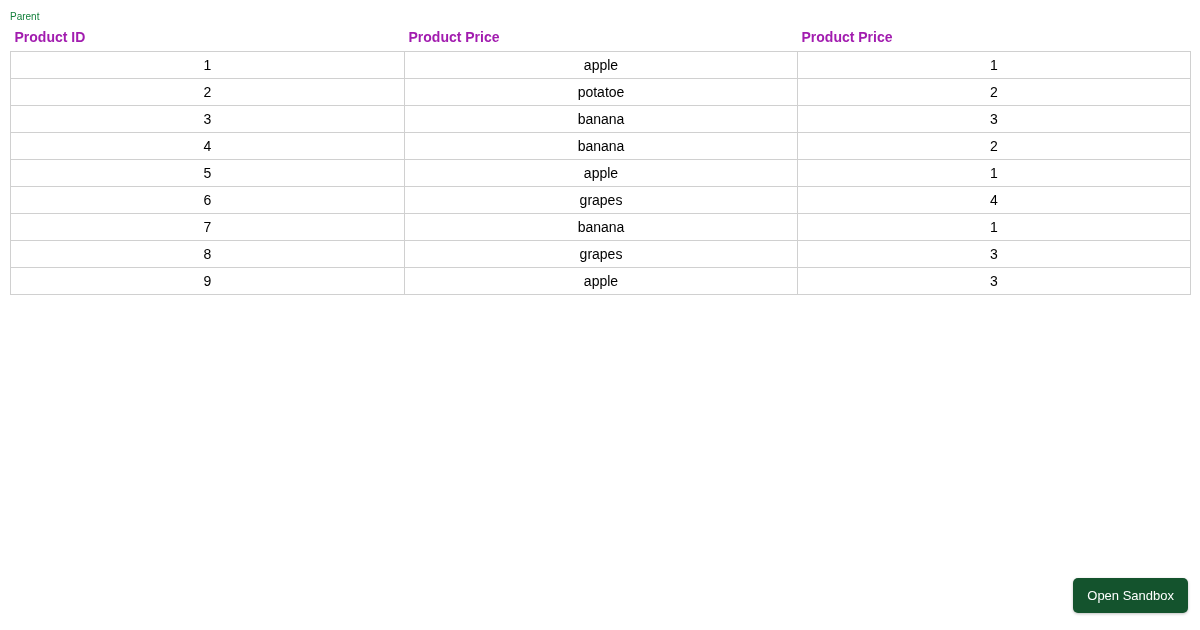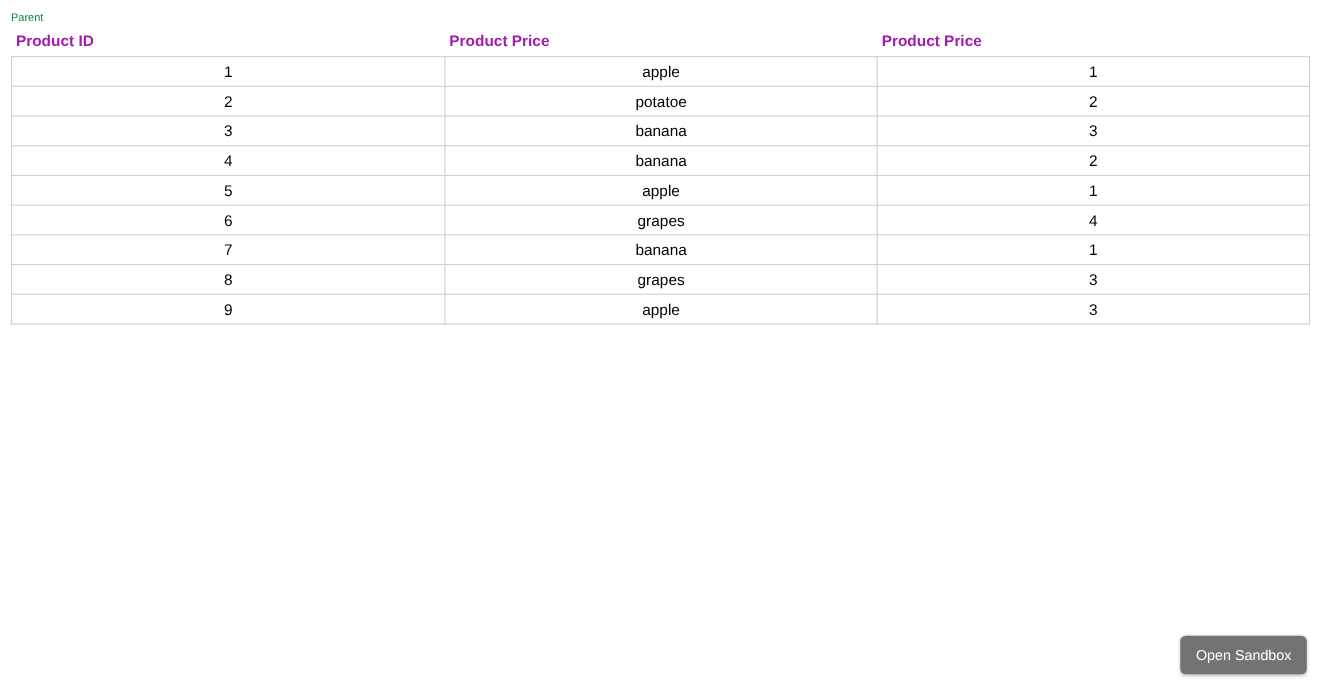--- a/index.html
+++ b/index.html
@@ -54,21 +54,21 @@
   }
 
   col.c-id { width: 394px; }
   col.c-name { width: 393px; }
   col.c-price { width: 393px; }
 
   .sandbox-button {
     position: absolute;
     right: 12px;
     bottom: 17px;
-    background: #737373;
+    background: #14532d;
     color: #ffffff;
     font-size: 13px;
     line-height: 15px;
     padding: 10px 14px;
     border-radius: 5px;
     border: none;
     cursor: pointer;
     font-family: "Liberation Sans", sans-serif;
     box-shadow: 0 1px 3px rgba(0,0,0,0.25);
   }

